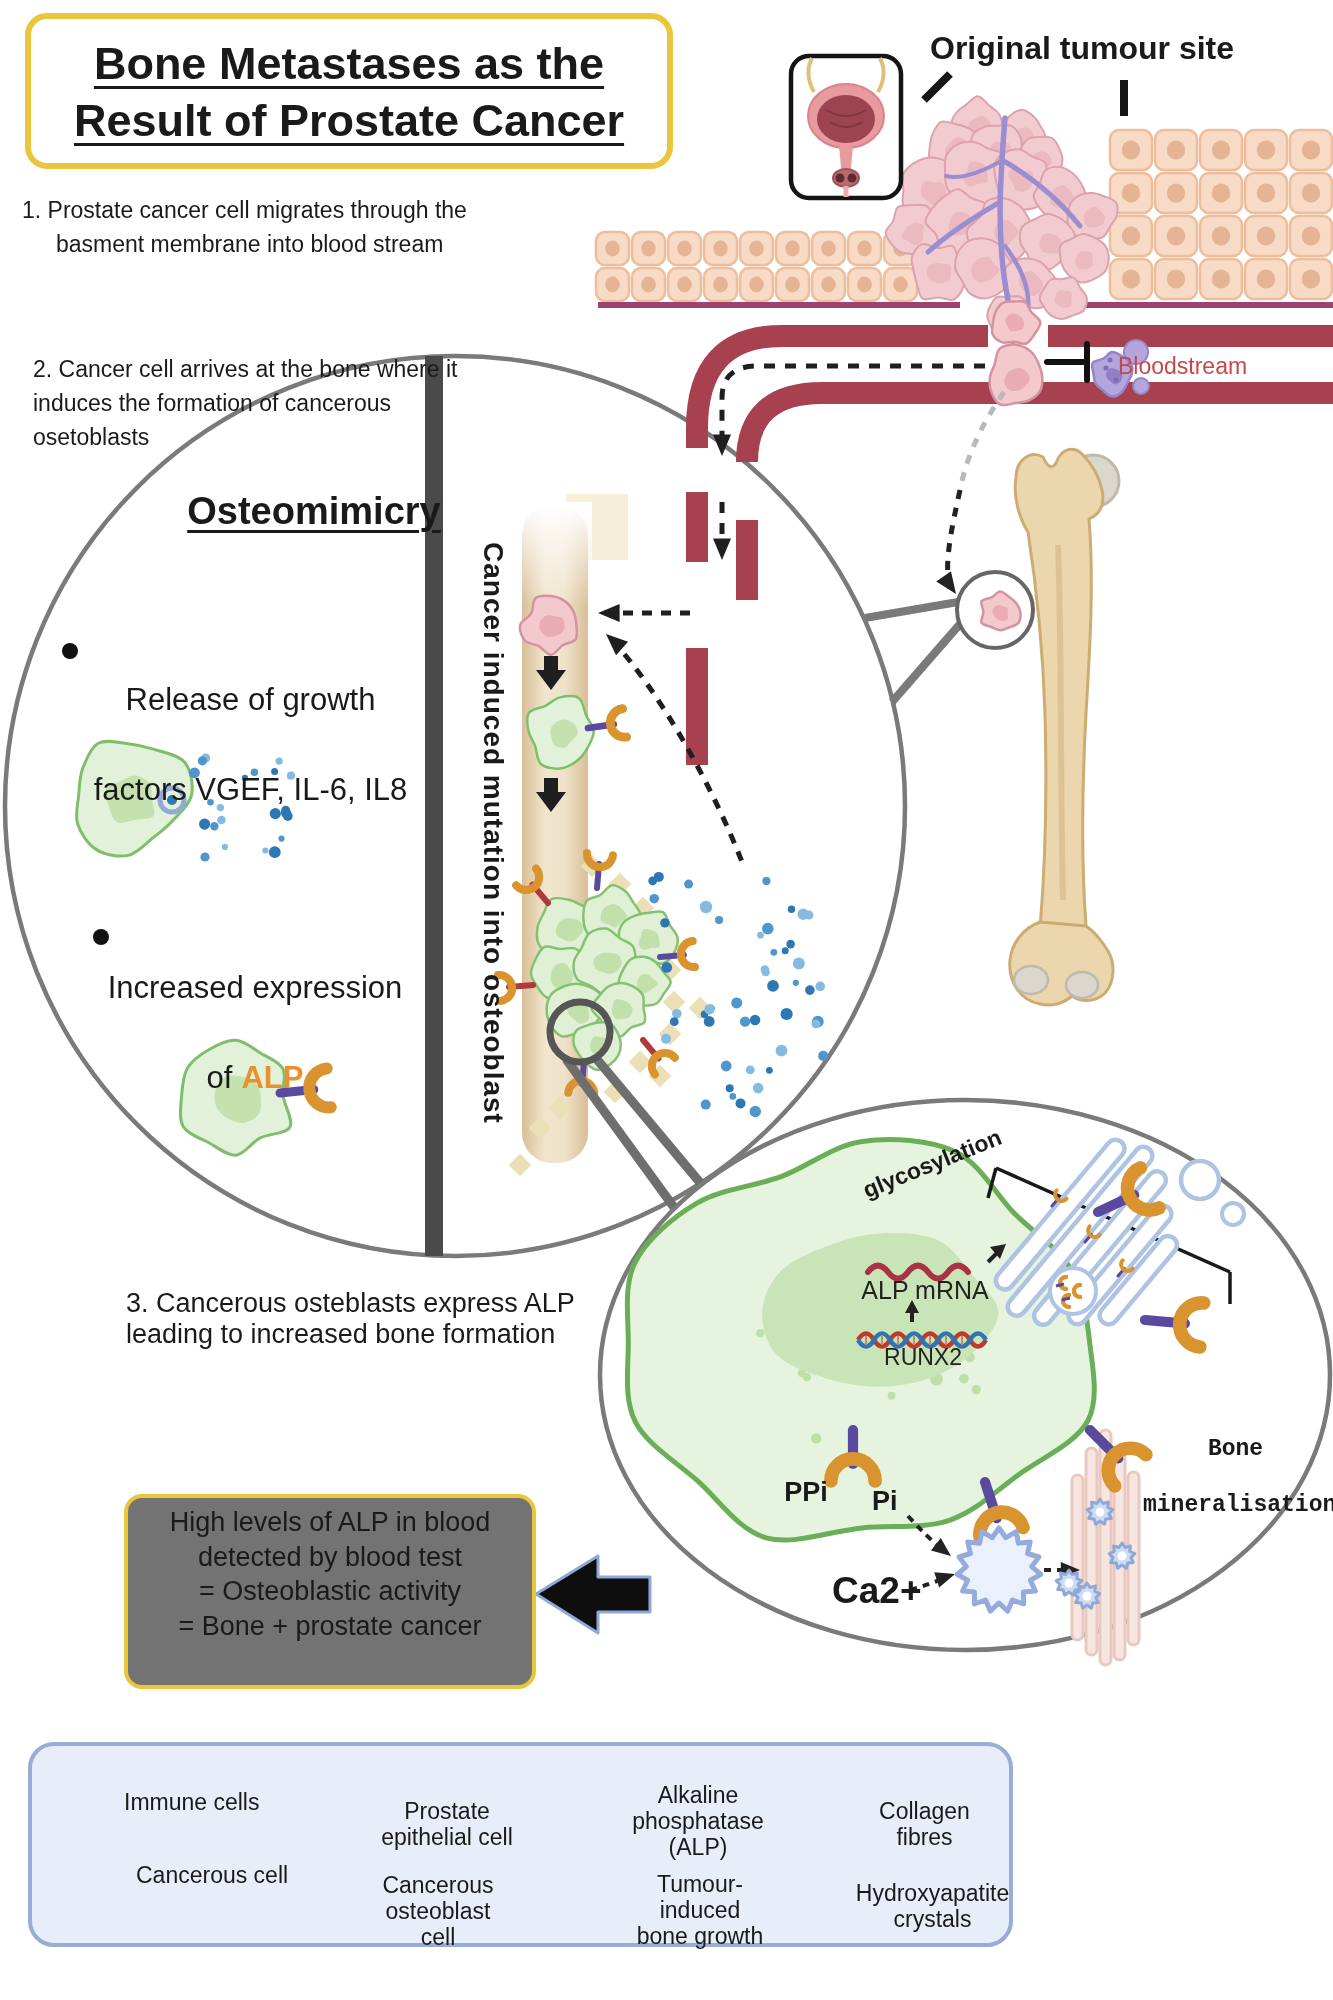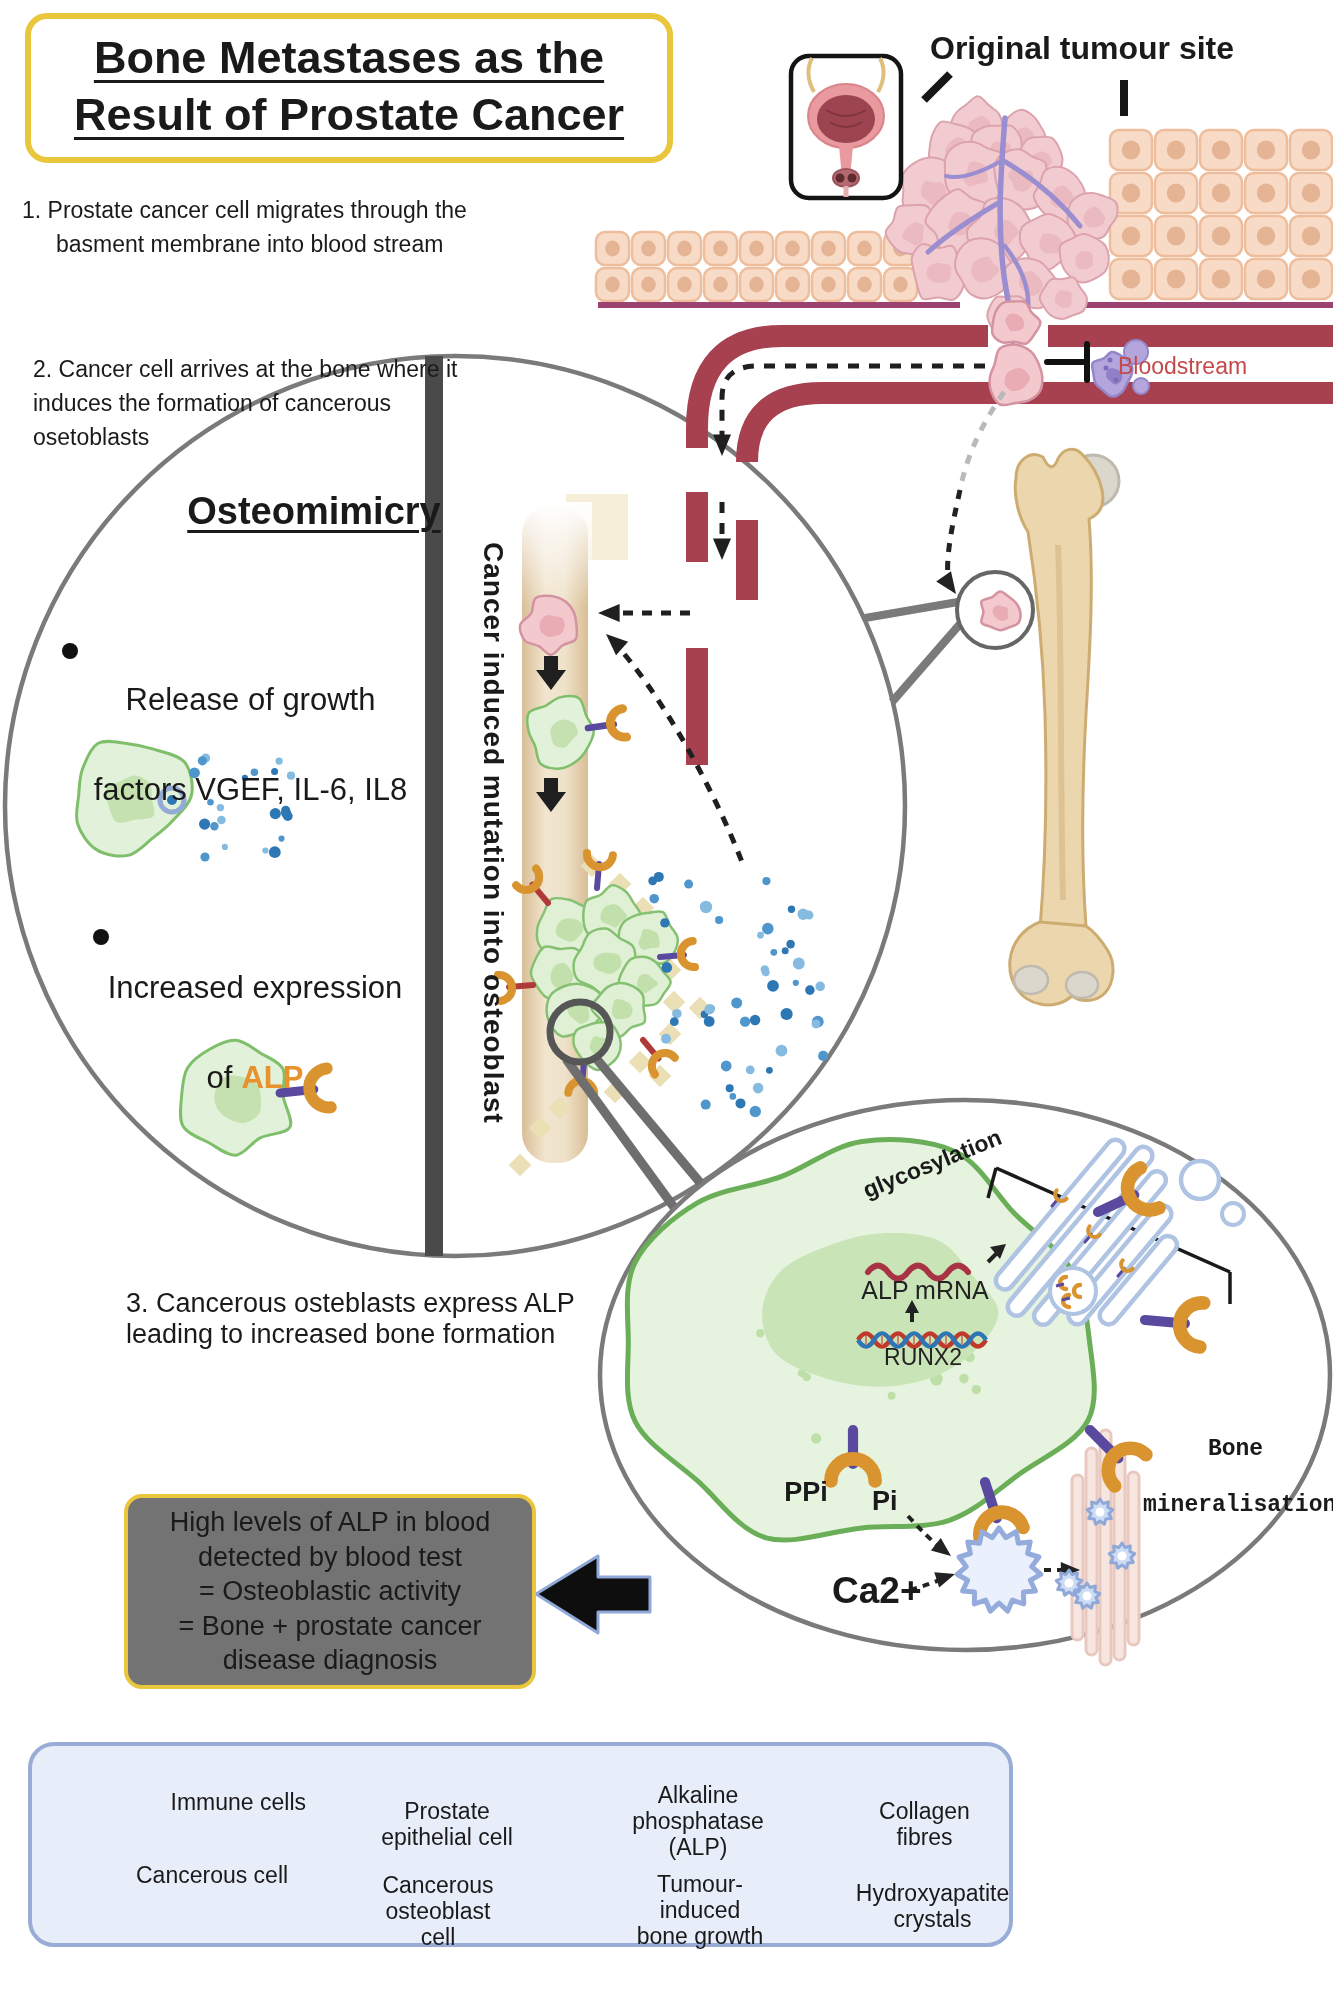--- a/index.html
+++ b/index.html
@@ -4,21 +4,21 @@
 <style>
   html,body{margin:0;padding:0;background:#fff;}
   .stage{position:relative;width:1333px;height:2000px;background:#fff;overflow:hidden;
          font-family:"Liberation Sans",sans-serif;color:#1a1a1a;}
   .abs{position:absolute;}
   svg{position:absolute;left:0;top:0;}
   .txt{position:absolute;white-space:pre-line;}
   .b{font-weight:bold;}
   .ctr{text-align:center;}
   #title-box{left:25px;top:13px;width:636px;height:128px;border:6px solid var(--accent_yellow);
-             border-radius:22px;background:#fff;padding-top:10px;}
+             border-radius:22px;background:#fff;padding-top:16px;}
   #title-box .line{font-size:45px;font-weight:bold;text-align:center;line-height:57px;
                    text-decoration:underline;text-decoration-thickness:3px;text-underline-offset:7px;}
   #original-site{left:930px;top:30px;width:380px;font-size:32px;font-weight:bold;}
   #step1{left:22px;top:193px;width:486px;font-size:23px;line-height:34px;padding-left:34px;text-indent:-34px;}
   #step2{left:33px;top:352px;width:470px;font-size:23px;line-height:34px;}
   #bloodstream{left:1118px;top:353px;width:170px;font-size:23px;color:var(--bloodstream_red);}
   #osteomimicry{left:164px;top:490px;width:300px;font-size:38px;font-weight:bold;text-align:center;
                 text-decoration:underline;text-decoration-thickness:3px;text-underline-offset:6px;}
   #bullet1{left:58px;top:632px;width:385px;font-size:31px;line-height:45px;text-align:center;}
   #bullet2{left:60px;top:920px;width:390px;font-size:31px;line-height:45px;text-align:center;}
@@ -641,25 +641,24 @@
 <div id="bonemin" class="txt">
   <span>Bone</span><br>
   <span>mineralisation</span>
 </div>
 
 <div id="resultbox" class="abs">
   <div class="rl">High levels of ALP in blood</div>
   <div class="rl">detected by blood test</div>
   <div class="rl">= Osteoblastic activity</div>
   <div class="rl">=  Bone + prostate cancer</div>
-  <div class="rl">disease diagnosis</div>
 </div>
 
 <div id="legendbox" class="abs"></div>
-<div class="txt lg" style="left:136px;top:1789px;width:170px;text-align:right;">Immune cells</div>
+<div class="txt lg" style="left:124px;top:1789px;width:170px;">Immune cells</div>
 <div class="txt lg ctr" style="left:368px;top:1772px;width:158px;">
   <span>Prostate</span><br><span>epithelial cell</span>
 </div>
 <div class="txt lg ctr" style="left:618px;top:1756px;width:160px;">
   <span>Alkaline</span><br><span>phosphatase</span><br><span>(ALP)</span>
 </div>
 <div class="txt lg ctr" style="left:852px;top:1772px;width:145px;">
   <span>Collagen</span><br><span>fibres</span>
 </div>
 <div class="txt lg" style="left:136px;top:1862px;width:190px;">Cancerous cell</div>

